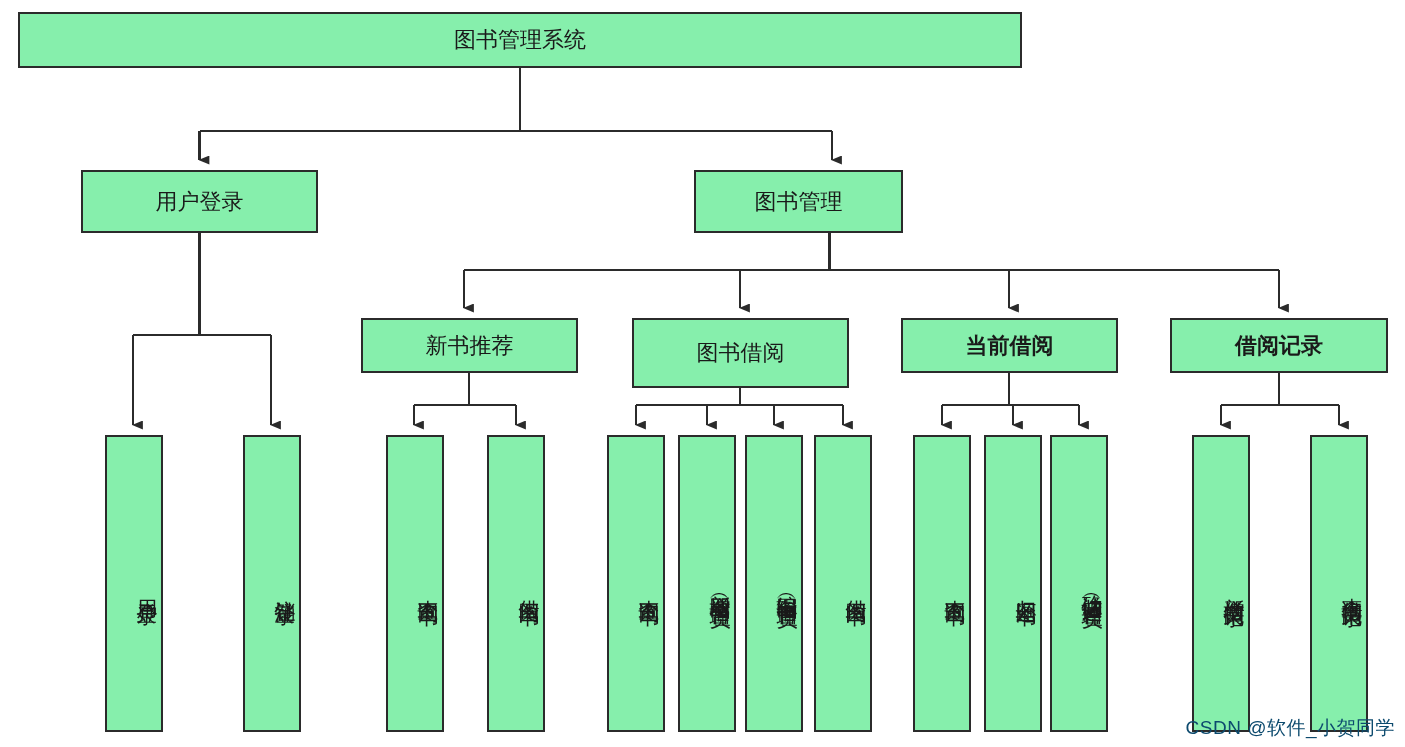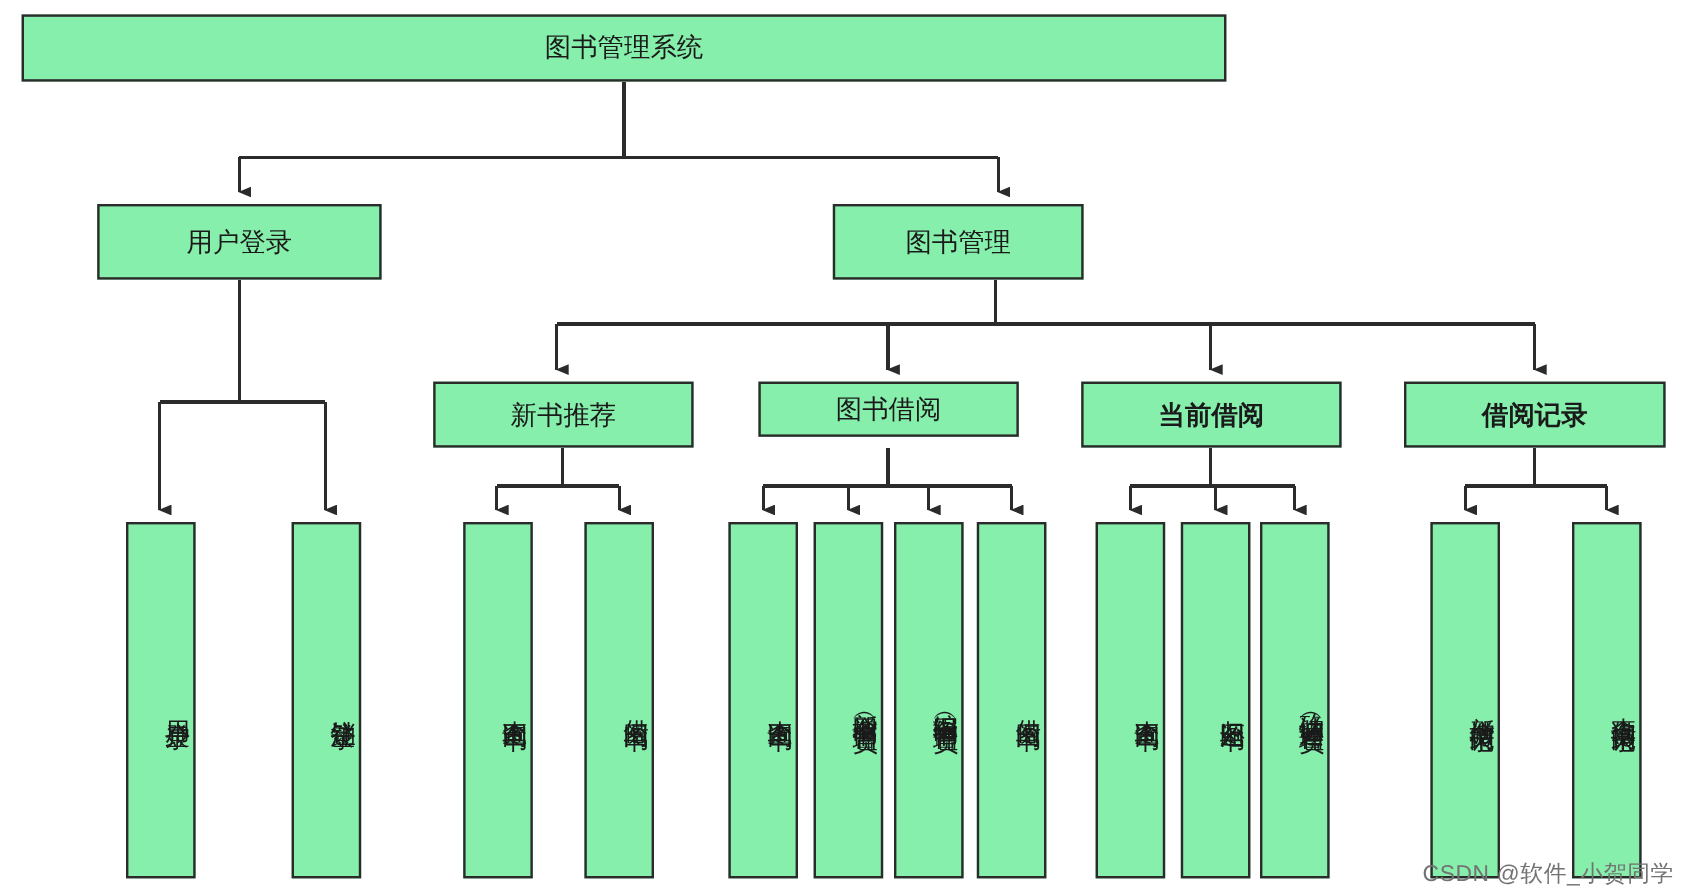--- a/index.html
+++ b/index.html
@@ -30,21 +30,21 @@
     letter-spacing:2px;
     align-items:flex-start;
     padding-top:6px;
     box-sizing:border-box;
   }
   .v-box .box-label{justify-content:center;}
   #watermark{
     position:absolute;
     right:10px;bottom:6px;
     font-size:19px;
-    color:#737373;
+    color:#0c4a6e;
     letter-spacing:0.5px;
     user-select:none;
     pointer-events:none;
   }
 </style>
 </head>
 <body>
 
 <svg id="canvas" viewBox="0 0 1405 747" xmlns="http://www.w3.org/2000/svg">
   <defs>
@@ -103,21 +103,21 @@
 <div class="box h-box" id="node-l2-0" style="left: 81px; top: 170px; width: 237px; height: 63px;">
   <span class="box-label">用户登录</span>
 </div>
 <div class="box h-box" id="node-l2-1" style="left: 694px; top: 170px; width: 209px; height: 63px;">
   <span class="box-label">图书管理</span>
 </div>
 
 <div class="box h-box" id="node-l3-0" style="left: 361px; top: 318px; width: 217px; height: 55px;">
   <span class="box-label">新书推荐</span>
 </div>
-<div class="box h-box" id="node-l3-1" style="left: 632px; top: 318px; width: 217px; height: 46px;">
+<div class="box h-box" id="node-l3-1" style="left: 632px; top: 318px; width: 217px; height: 70px;">
   <span class="box-label">图书借阅</span>
 </div>
 <div class="box h-box" id="node-l3-2" style="left: 901px; top: 318px; width: 217px; height: 55px; font-weight: bold;">
   <span class="box-label">当前借阅</span>
 </div>
 <div class="box h-box" id="node-l3-3" style="left: 1170px; top: 318px; width: 218px; height: 55px; font-weight: bold;">
   <span class="box-label">借阅记录</span>
 </div>
 
 <div class="box v-box" id="leaf-0" style="left: 105px; top: 435px; width: 58px; height: 297px;">

